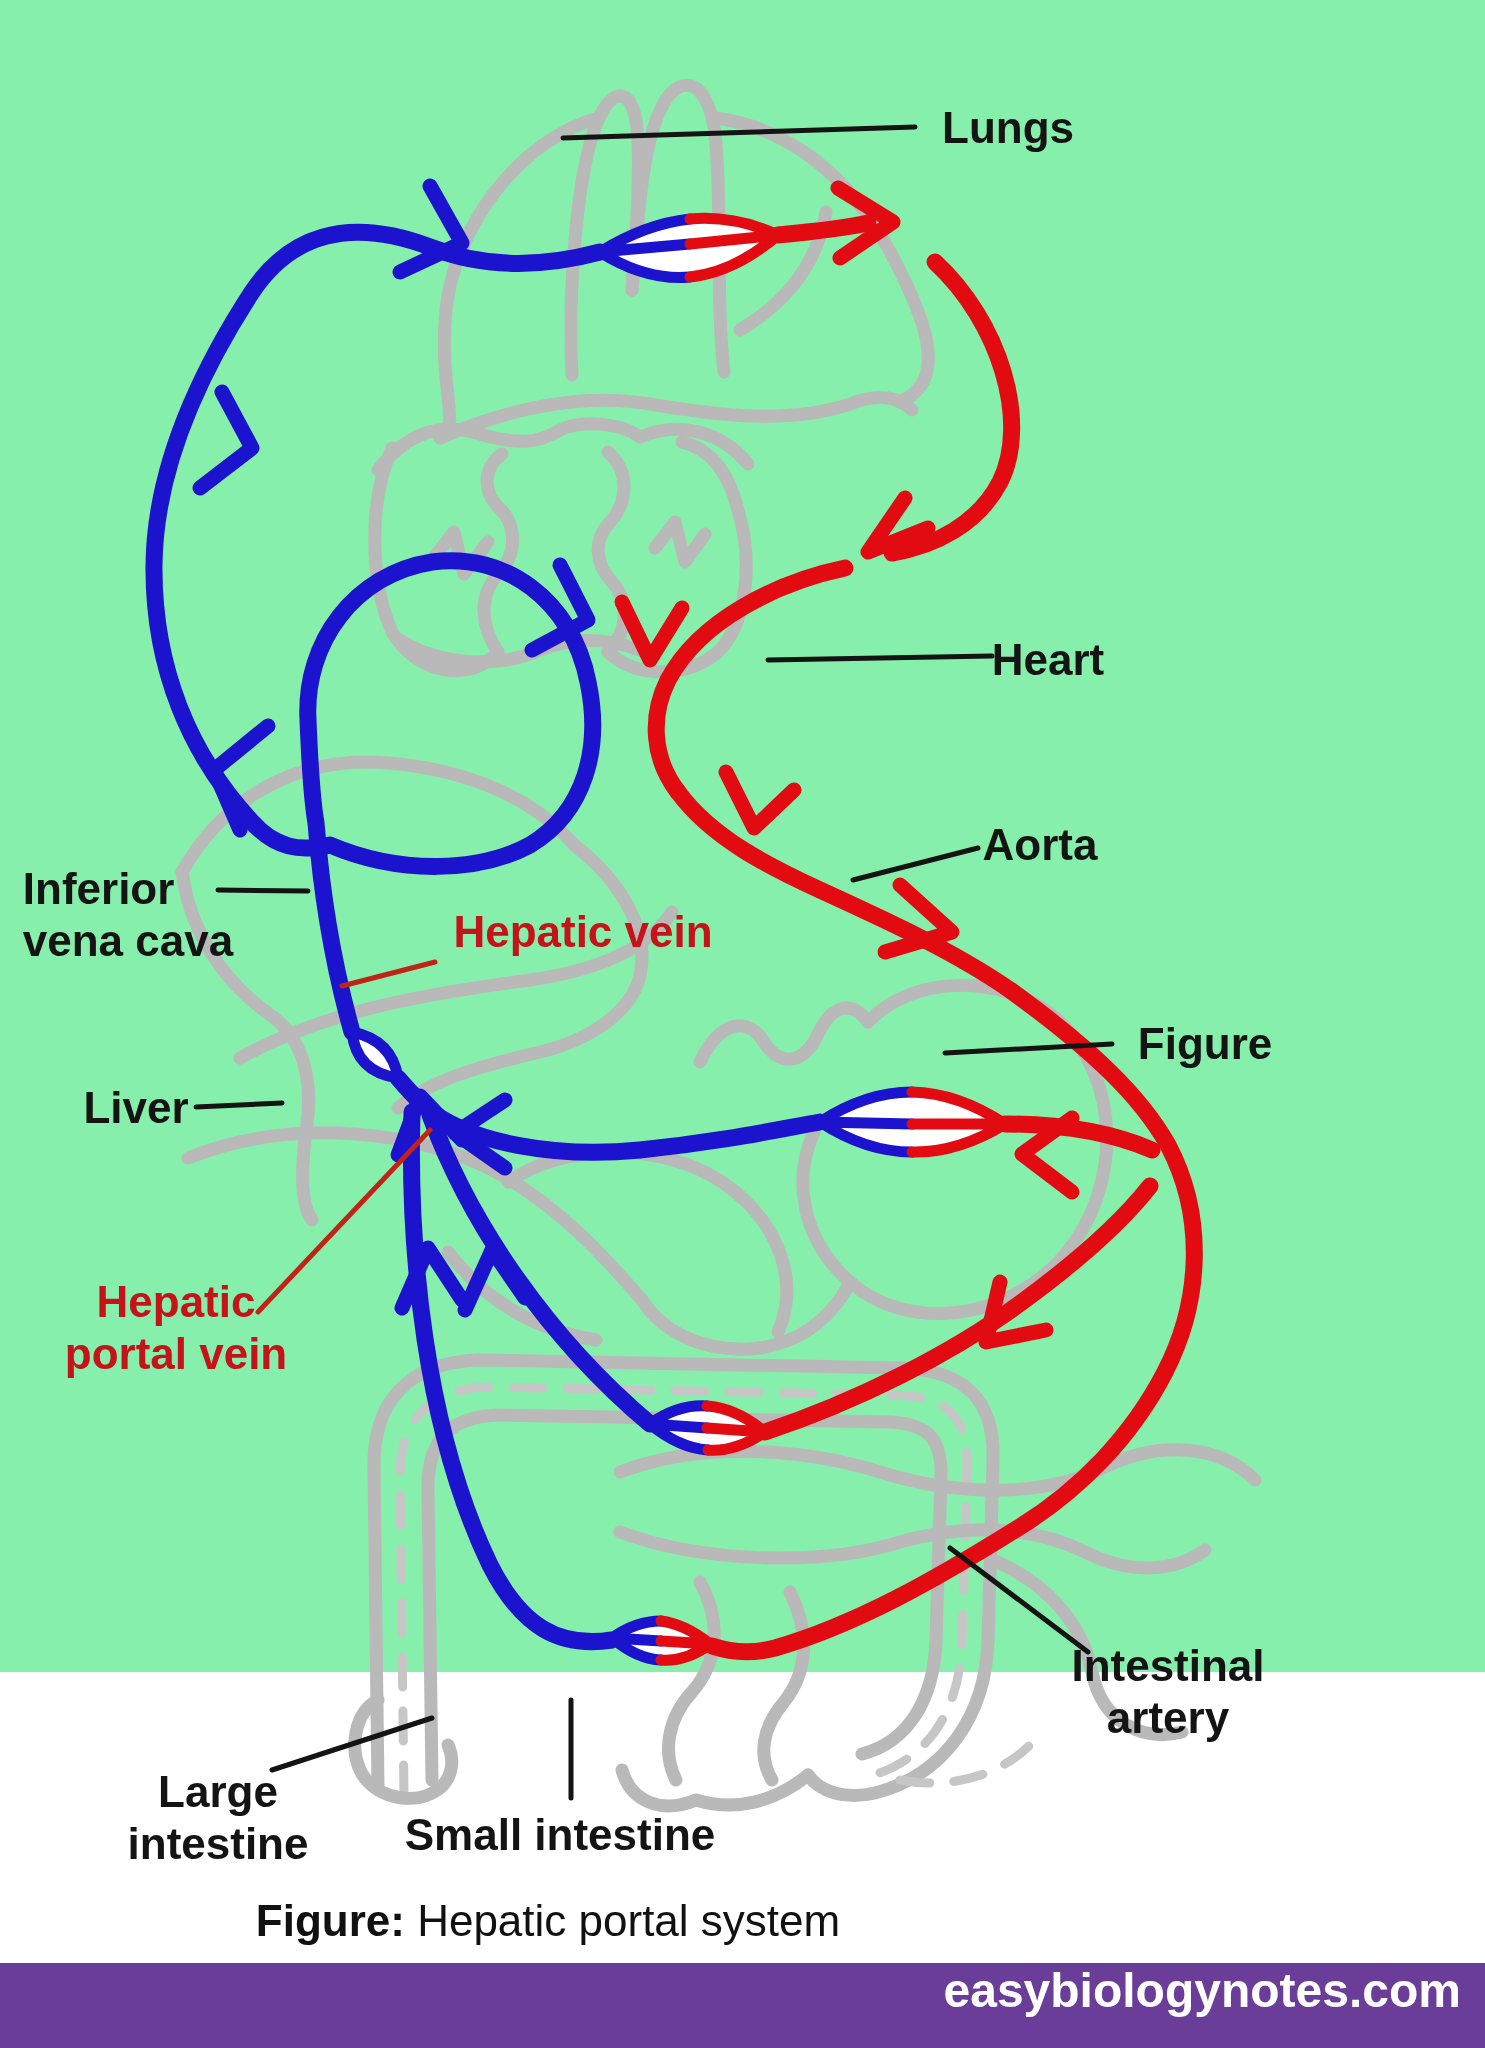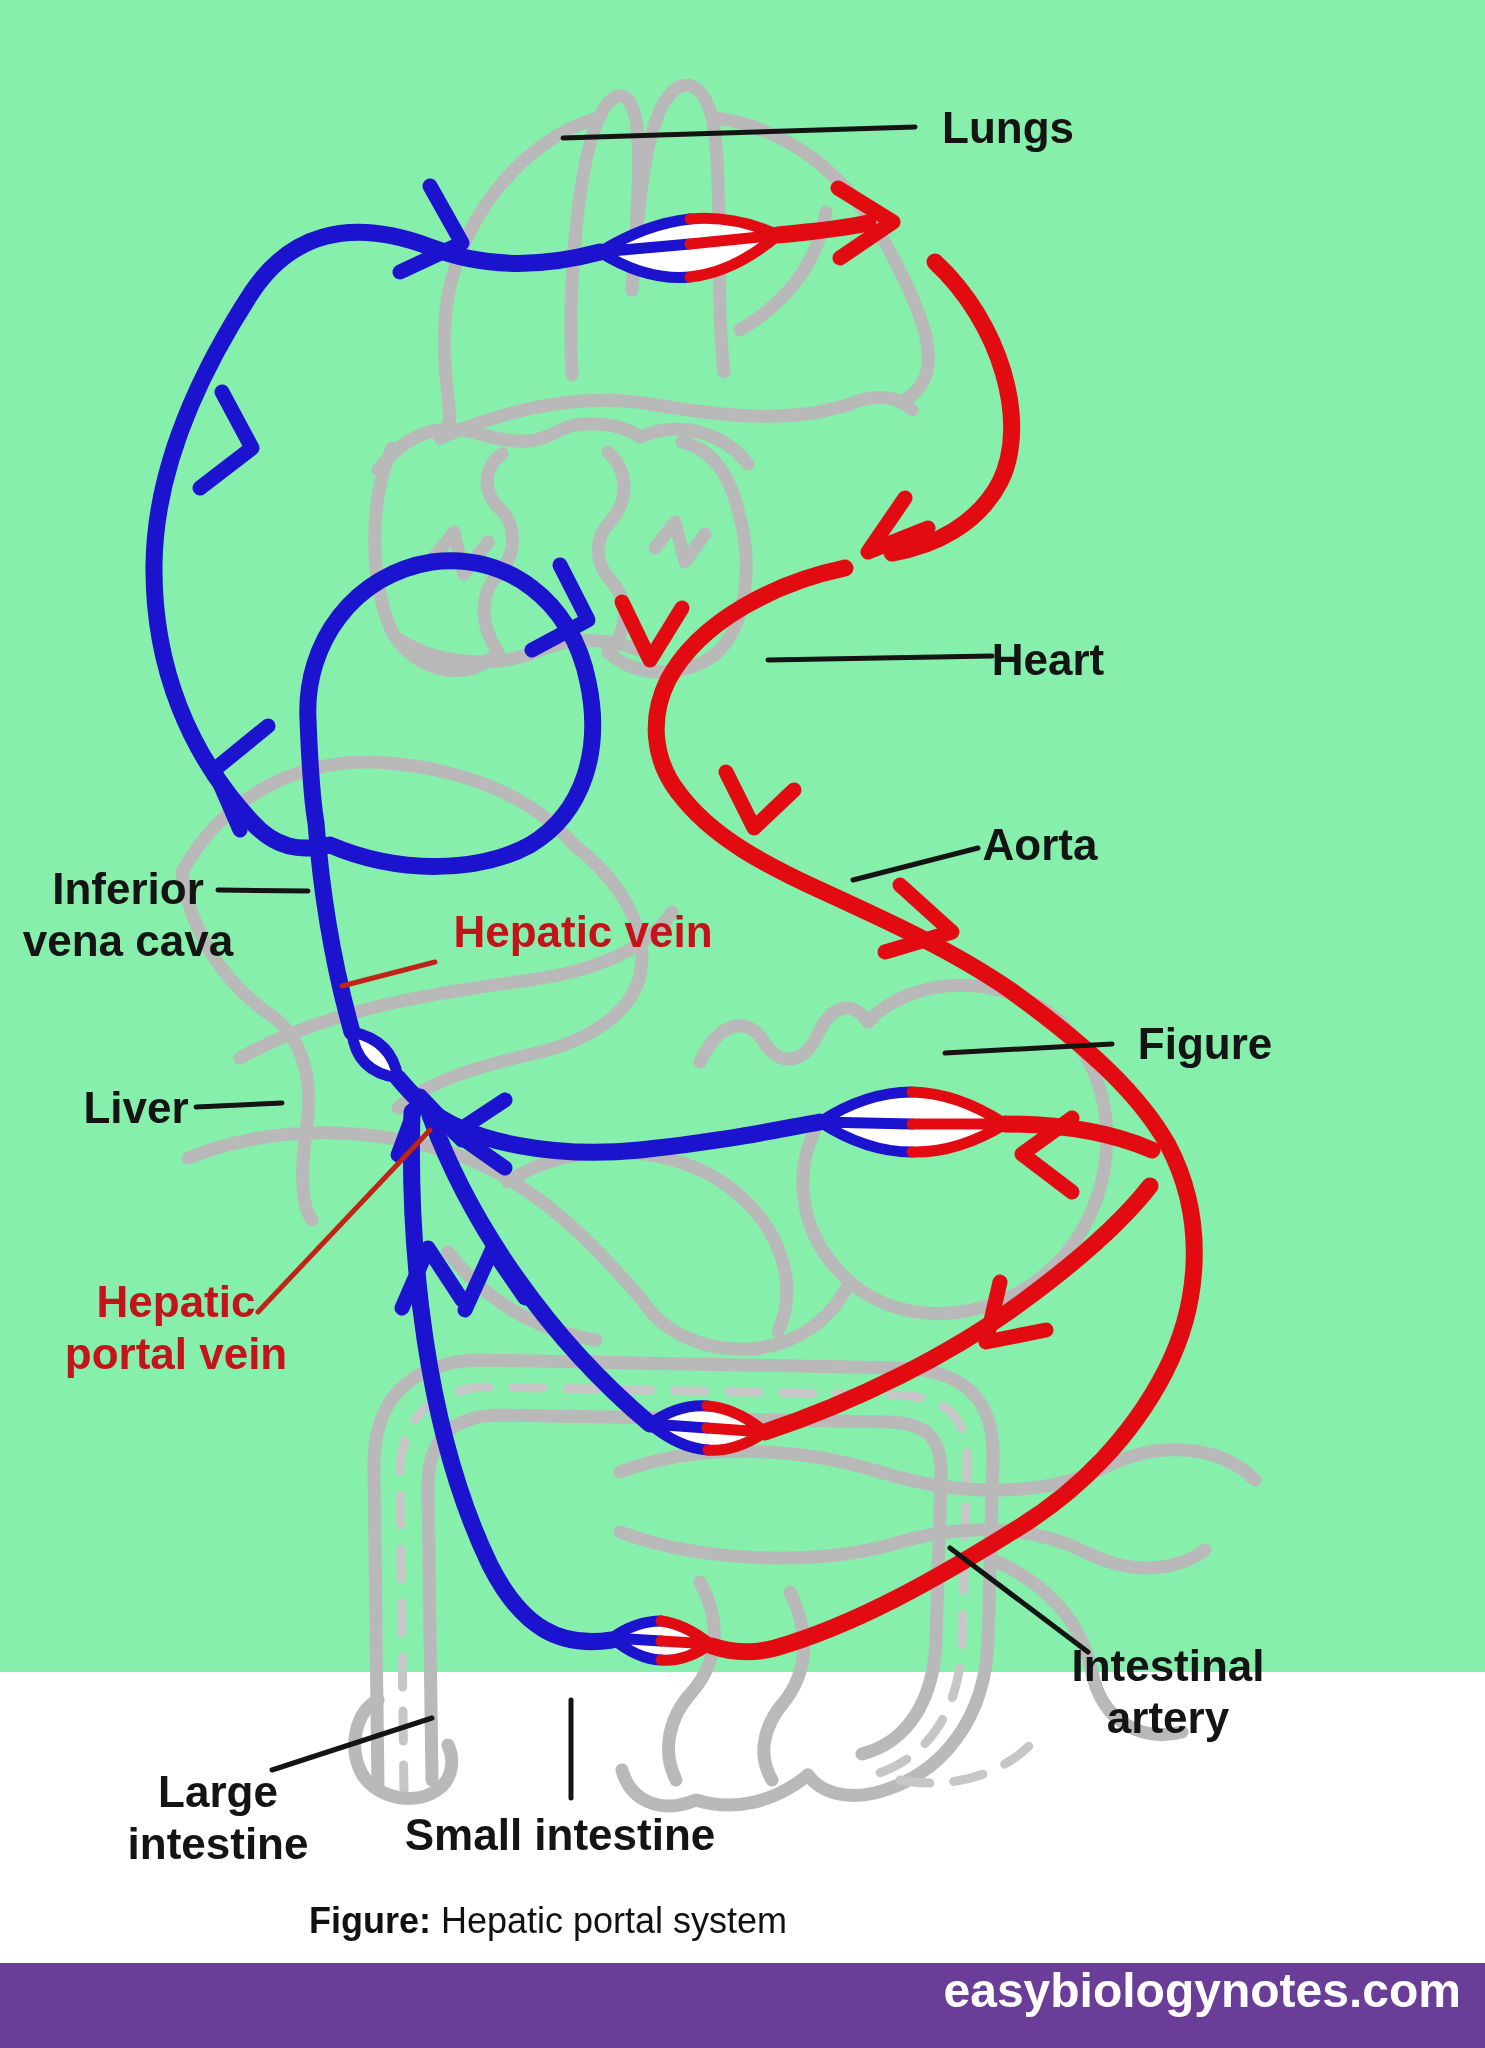--- a/index.html
+++ b/index.html
@@ -21,24 +21,24 @@
   .eye-vein{stroke:var(--vein-blue);stroke-width:11;fill:none;stroke-linecap:round;}
   .eye-artery{stroke:var(--artery-red);stroke-width:11;fill:none;stroke-linecap:round;}
   .arrow-vein{stroke:var(--vein-blue);stroke-width:15;fill:none;stroke-linecap:round;stroke-linejoin:round;}
   .arrow-artery{stroke:var(--artery-red);stroke-width:15;fill:none;stroke-linecap:round;stroke-linejoin:round;}
   .leader{stroke:var(--label-black);stroke-width:5;fill:none;stroke-linecap:round;}
   .leader-red{stroke:var(--leader-red);stroke-width:5;fill:none;stroke-linecap:round;}
 
   .lbl{position:absolute;transform:translate(-50%,-50%);color:var(--label-black);
     font-size:44px;font-weight:bold;line-height:1.18;white-space:pre-line;text-align:center;}
   .lbl.red{color:var(--label-red);}
-  .lbl.right{text-align:center;}
+  .lbl.right{text-align:left;}
 
   .caption{position:absolute;left:548px;top:1921px;transform:translate(-50%,-50%);
-    font-size:36px;color:#111;white-space:nowrap;}
+    font-size:44px;color:#111;white-space:nowrap;}
   .caption .cap-prefix{font-weight:bold;}
 
   .footer{position:absolute;left:0;top:1963px;width:1485px;height:85px;
     background:var(--footer-purple);display:flex;justify-content:flex-end;
     padding-right:24px;}
   .footer .site{color:var(--footer-text);font-size:48px;font-weight:bold;}
 </style>
 </head>
 <body>
 

